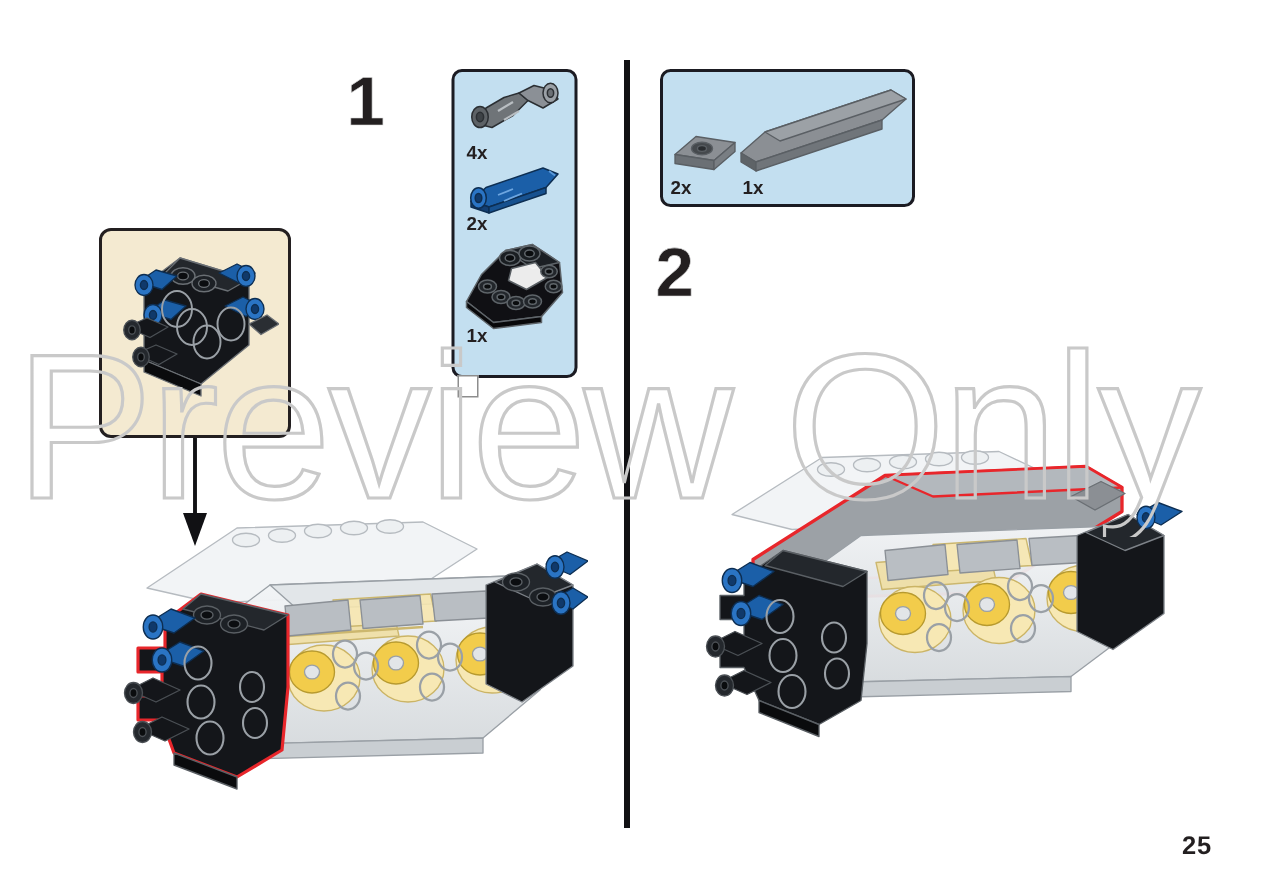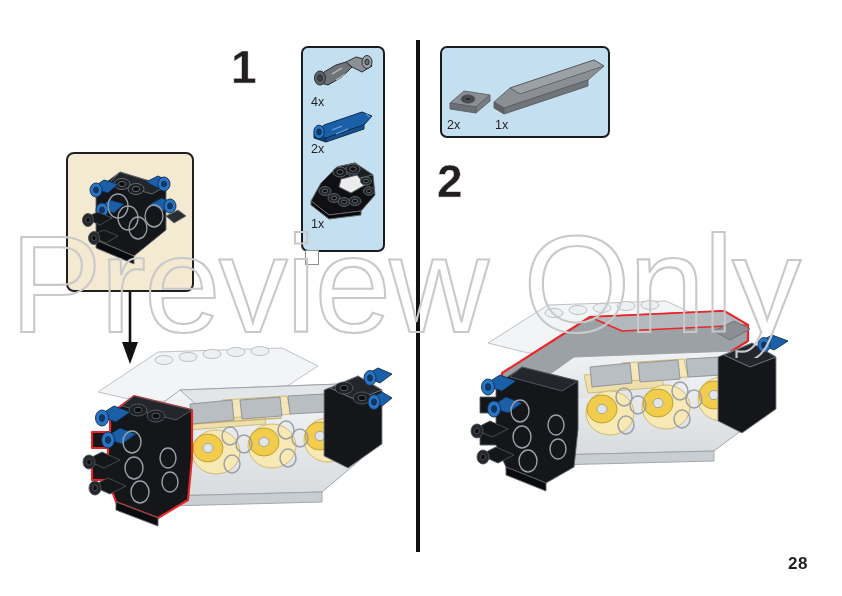--- a/index.html
+++ b/index.html
@@ -50,21 +50,21 @@
     background: #ffffff;
     border: 1.2px solid #8d8d8d;
     box-sizing: border-box;
   }
   #step1-parts-tab { left: 305px; top: 250px; }
 
   .part-count {
     position: absolute;
     font-family: "Liberation Sans", sans-serif;
     font-size: 12.5px;
-    font-weight: normal;
+    font-weight: bold;
     color: #231f20;
     line-height: 1;
     white-space: nowrap;
   }
 
   
   #subassembly-box {
     position: absolute;
     left: 66px;
     top: 152px;
@@ -486,15 +486,15 @@
           <ellipse cx="96" cy="154" rx="8" ry="10"></ellipse>
         </g>
       </g>
     </svg>
   </div>
 
   <svg id="watermark" viewBox="0 0 842 130">
     <text x="10" y="104">Preview Only</text>
   </svg>
 
-  <div id="page-number">28</div>
+  <div id="page-number">25</div>
 
 </div>
 
 </body></html>

